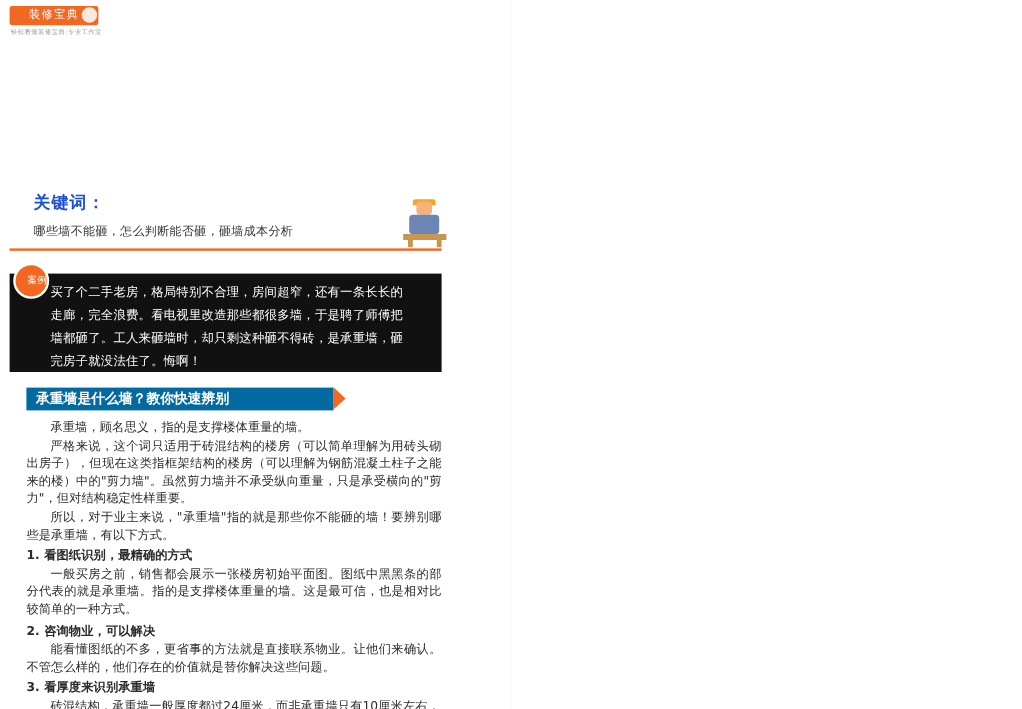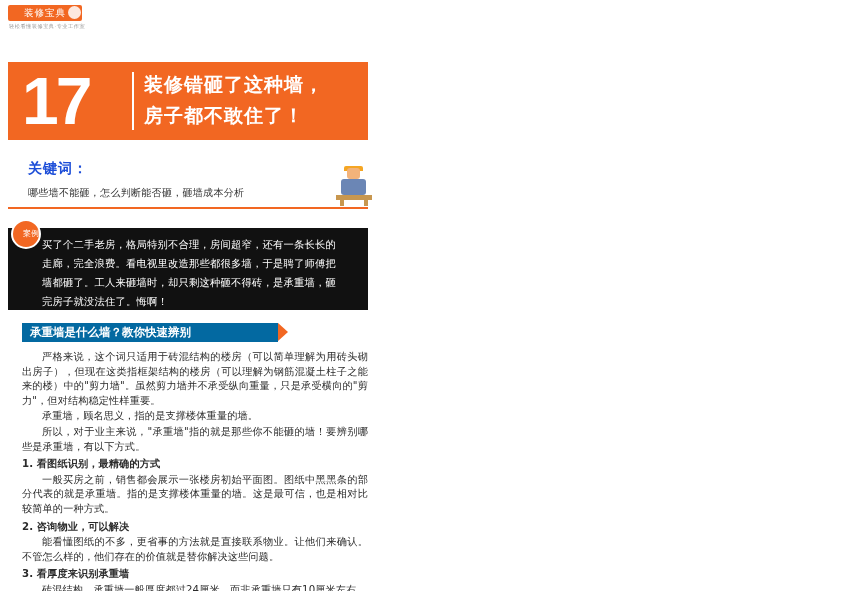--- a/index.html
+++ b/index.html
@@ -74,28 +74,20 @@
   <div class="left-page">
 
     <div class="logo">
       <div class="logo-badge">
         <span>装修宝典</span>
       </div>
       <div class="logo-mark"></div>
       <div class="logo-sub">轻松看懂装修宝典·专业工作室</div>
     </div>
 
-    <div class="banner">
-      <div class="banner-num">17</div>
-      <div class="banner-sep"></div>
-      <div class="banner-title">
-        <div>装修错砸了这种墙，</div>
-        <div>房子都不敢住了！</div>
-      </div>
-    </div>
 
     <div class="kw-title">关键词：</div>
     <div class="kw-text">哪些墙不能砸，怎么判断能否砸，砸墙成本分析</div>
 
     <div class="kw-figure">
       <div class="fig-hat"></div>
       <div class="fig-head"></div>
       <div class="fig-body"></div>
       <div class="fig-desk"></div>
       <div class="fig-leg"></div>
@@ -110,22 +102,22 @@
       </div>
       <p>买了个二手老房，格局特别不合理，房间超窄，还有一条长长的走廊，完全浪费。看电视里改造那些都很多墙，于是聘了师傅把墙都砸了。工人来砸墙时，却只剩这种砸不得砖，是承重墙，砸完房子就没法住了。悔啊！</p>
     </div>
 
     <div class="sec-bar">
       <span>承重墙是什么墙？教你快速辨别</span>
       <div class="tail"></div>
     </div>
 
     <div class="body-left">
+      <p class="ind">承重墙，顾名思义，指的是支撑楼体重量的墙。</p>
       <p class="ind">严格来说，这个词只适用于砖混结构的楼房（可以简单理解为用砖头砌出房子），但现在这类指框架结构的楼房（可以理解为钢筋混凝土柱子之能来的楼）中的"剪力墙"。虽然剪力墙并不承受纵向重量，只是承受横向的"剪力"，但对结构稳定性样重要。</p>
-      <p class="ind">承重墙，顾名思义，指的是支撑楼体重量的墙。</p>
       <p class="ind">所以，对于业主来说，"承重墙"指的就是那些你不能砸的墙！要辨别哪些是承重墙，有以下方式。</p>
 
       <p class="h-num">1. 看图纸识别，最精确的方式</p>
       <p class="ind">一般买房之前，销售都会展示一张楼房初始平面图。图纸中黑黑条的部分代表的就是承重墙。指的是支撑楼体重量的墙。这是最可信，也是相对比较简单的一种方式。</p>
 
       <p class="h-num">2. 咨询物业，可以解决</p>
       <p class="ind">能看懂图纸的不多，更省事的方法就是直接联系物业。让他们来确认。不管怎么样的，他们存在的价值就是替你解决这些问题。</p>
 
       <p class="h-num">3. 看厚度来识别承重墙</p>
       <p class="ind">砖混结构，承重墙一般厚度都过24厘米，而非承重墙只有10厘米左右，</p>

